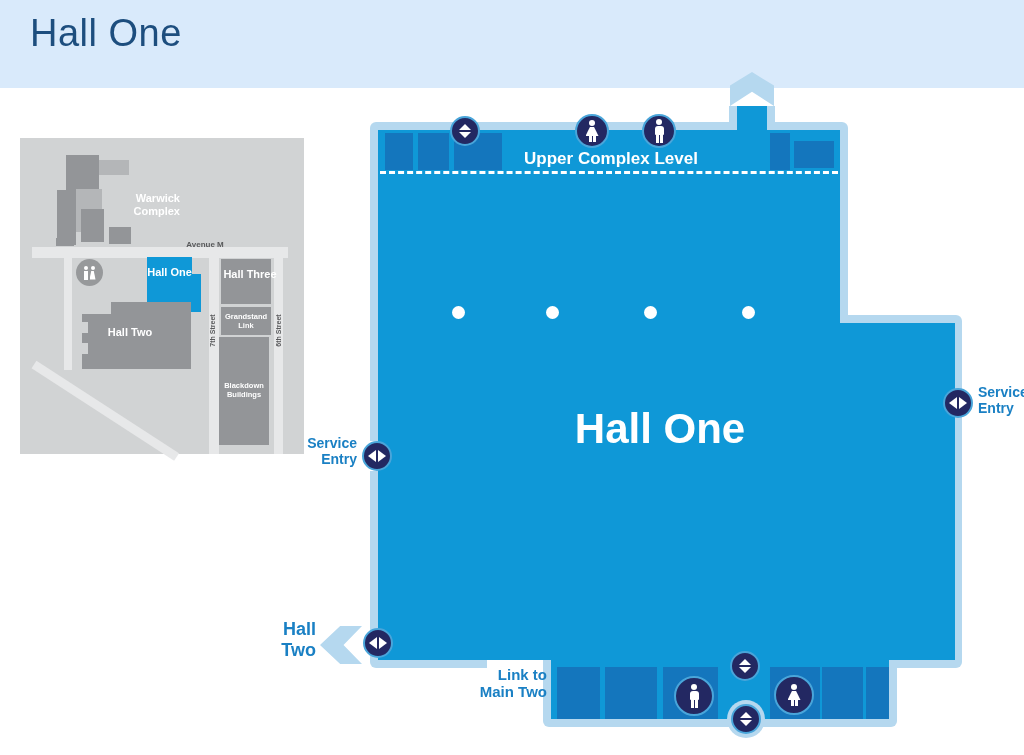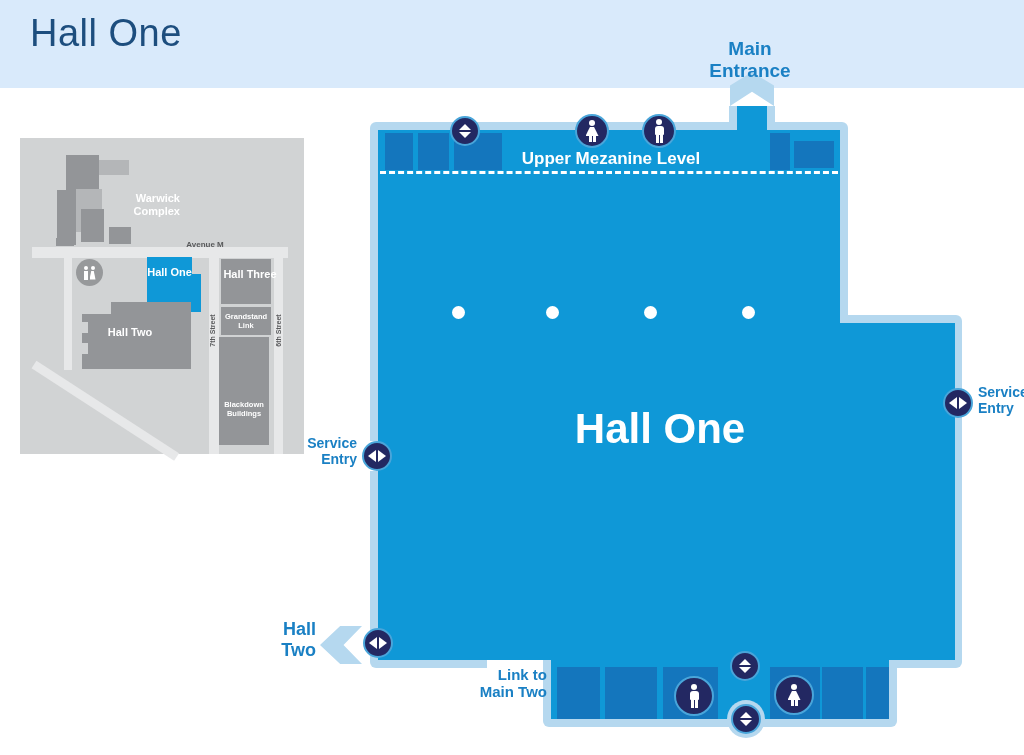--- a/index.html
+++ b/index.html
@@ -92,21 +92,21 @@
     <div class="abs" style="left:172px;top:136px;width:9px;height:38px;background:#0f98d7;"></div>
     <div class="mlbl" style="left:127px;top:128px;width:45px;font-size:11px;line-height:13px;">Hall One</div>
 
     <div class="bld" style="left:201px;top:121px;width:50px;height:45px;"></div>
     <div class="mlbl" style="left:201px;top:130px;width:58px;font-size:11px;line-height:13px;">Hall Three</div>
 
     <div class="bld" style="left:201px;top:169px;width:50px;height:28px;"></div>
     <div class="mlbl" style="left:201px;top:174px;width:50px;font-size:7.5px;line-height:9px;">Grandstand Link</div>
 
     <div class="bld" style="left:199px;top:199px;width:50px;height:108px;"></div>
-    <div class="mlbl" style="left:199px;top:243px;width:50px;font-size:7.5px;line-height:9px;margin-top:19px;">Blackdown Buildings</div>
+    <div class="mlbl" style="left:199px;top:243px;width:50px;font-size:7.5px;line-height:9px;">Blackdown Buildings</div>
 
     <div class="bld" style="left:91px;top:164px;width:80px;height:67px;"></div>
     <div class="bld" style="left:62px;top:176px;width:30px;height:55px;"></div>
     <div class="abs" style="left:60px;top:184px;width:8px;height:11px;background:#d1d3d4;"></div>
     <div class="abs" style="left:60px;top:205px;width:8px;height:11px;background:#d1d3d4;"></div>
     <div class="mlbl" style="left:80px;top:188px;width:60px;font-size:11px;line-height:13px;">Hall Two</div>
   </div>
 
   <div class="abs b" style="left:370px;top:122px;width:478px;height:546px;border-radius:6px 6px 0 6px;"></div>
   <div class="abs b" style="left:848px;top:315px;width:114px;height:353px;border-radius:0 6px 6px 0;"></div>
@@ -118,30 +118,29 @@
 
   <div class="abs gap" style="left:366px;top:441px;width:12px;height:30px;"></div>
   <div class="abs gap" style="left:366px;top:631px;width:12px;height:25px;"></div>
   <div class="abs gap" style="left:952px;top:390px;width:12px;height:26px;"></div>
   <div class="abs gap" style="left:487px;top:660px;width:56px;height:8px;"></div>
 
   <div class="abs b" style="left:729px;top:106px;width:8px;height:24px;"></div>
   <div class="abs b" style="left:767px;top:106px;width:8px;height:24px;"></div>
   <div class="abs f" style="left:737px;top:106px;width:30px;height:64px;"></div>
   <div class="abs chev-up" style="left:730px;top:72px;width:44px;height:34px;"></div>
-  <div class="abs lbl" style="left:695px;top:38px;width:110px;font-size:19px;line-height:22px;text-align:center;">Main Entrance</div>
 
   <div class="abs room" style="left:385px;top:133px;width:28px;height:37px;"></div>
   <div class="abs room" style="left:418px;top:133px;width:31px;height:37px;"></div>
   <div class="abs room" style="left:454px;top:133px;width:48px;height:37px;"></div>
   <div class="abs room" style="left:770px;top:133px;width:20px;height:37px;"></div>
   <div class="abs room" style="left:794px;top:141px;width:40px;height:27px;"></div>
 
   <div class="abs dash" style="left:380px;top:171px;width:458px;"></div>
-  <div class="abs wlbl" style="left:480px;top:149px;width:262px;font-size:17px;text-align:center;">Upper Mezanine Level</div>
+  <div class="abs wlbl" style="left:480px;top:149px;width:262px;font-size:17px;text-align:center;">Upper Complex Level</div>
 
   <div class="circ" style="left:450px;top:116px;width:30px;height:30px;">
     <span class="lift">
         <span class="up"></span>
         <span class="dn"></span>
       </span>
   </div>
   <div class="circ" style="left:575px;top:114px;width:34px;height:34px;">
     <span class="pers woman">
         <span class="hd"></span>

